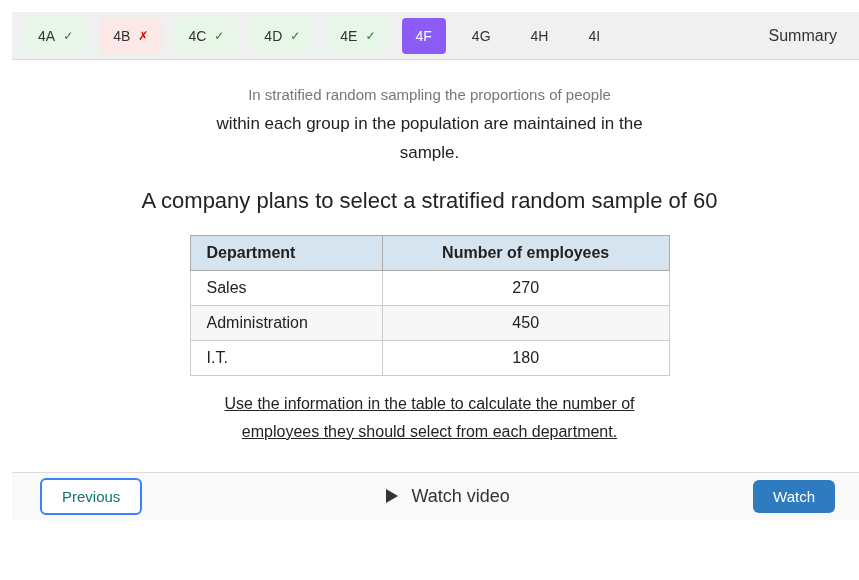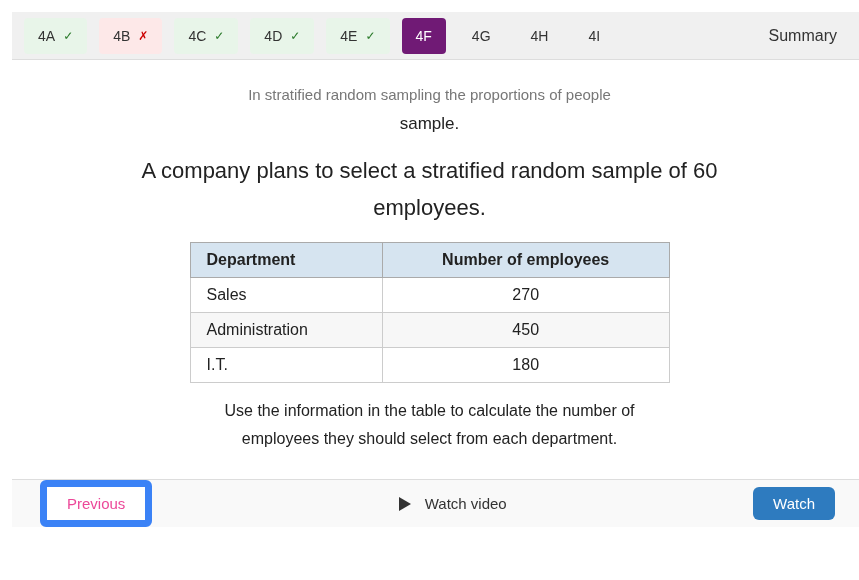--- a/index.html
+++ b/index.html
@@ -26,21 +26,21 @@
       align-items: center;
       padding: 6px 10px;
       border-radius: 4px;
       font-size: 14px;
       font-weight: 500;
       cursor: pointer;
       white-space: nowrap;
       height: 36px;
     }
     .nav-item.active {
-      background: #701a75;
+      background: #8b5cf6;
       color: #ffffff;
     }
     .nav-item.checked-green {
       background: #e8f5e9;
       color: #333;
     }
     .nav-item.checked-red {
       background: #fde8e8;
       color: #333;
     }
@@ -117,51 +117,52 @@
     .data-table tr:nth-child(even) td {
       background: #f7f7f7;
     }
 
     .bottom-text {
       text-align: center;
       font-size: 16px;
       line-height: 1.5;
       color: #222;
       margin-bottom: 12px;
+      text-decoration: underline;
     }
 
     
     .footer {
       display: flex;
       align-items: center;
       justify-content: space-between;
       padding: 0 24px;
       height: 48px;
       border-top: 1px solid #ddd;
       background: #f9f9f9;
     }
     .footer-btn {
       padding: 8px 20px;
       border-radius: 6px;
       font-size: 15px;
       cursor: pointer;
-      border: 7px solid #3b82f6;
+      border: 2px solid #3b82f6;
       background: #fff;
-      color: #ec4899;
+      color: #0f766e;
     }
     .footer-btn.answer {
       background: #2e7bbf;
       color: #fff;
       border: none;
     }
     .watch-video {
       display: flex;
       align-items: center;
       gap: 6px;
-      font-size: 15px;
+      font-size: 18px;
       color: #333;
       cursor: pointer;
     }
     .play-icon {
       width: 0;
       height: 0;
       border-top: 7px solid transparent;
       border-bottom: 7px solid transparent;
       border-left: 12px solid #333;
       display: inline-block;
@@ -215,26 +216,26 @@
 
   <div class="nav-summary">
     <span>Summary</span>
   </div>
 </div>
 
 <div class="main-content">
 
   <div class="intro-text">
     <div style="color:#777; font-size:15px;">In stratified random sampling the proportions of people</div>
+    <div>within each group in the population are maintained in the</div>
     <div>sample.</div>
   </div>
 
   <div class="question-text">
     <div>A company plans to select a stratified random sample of 60</div>
-    <div>employees.</div>
   </div>
 
   <table class="data-table">
     <thead>
       <tr>
         <th>Department</th>
         <th>Number of employees</th>
       </tr>
     </thead>
     <tbody id="table-body">

